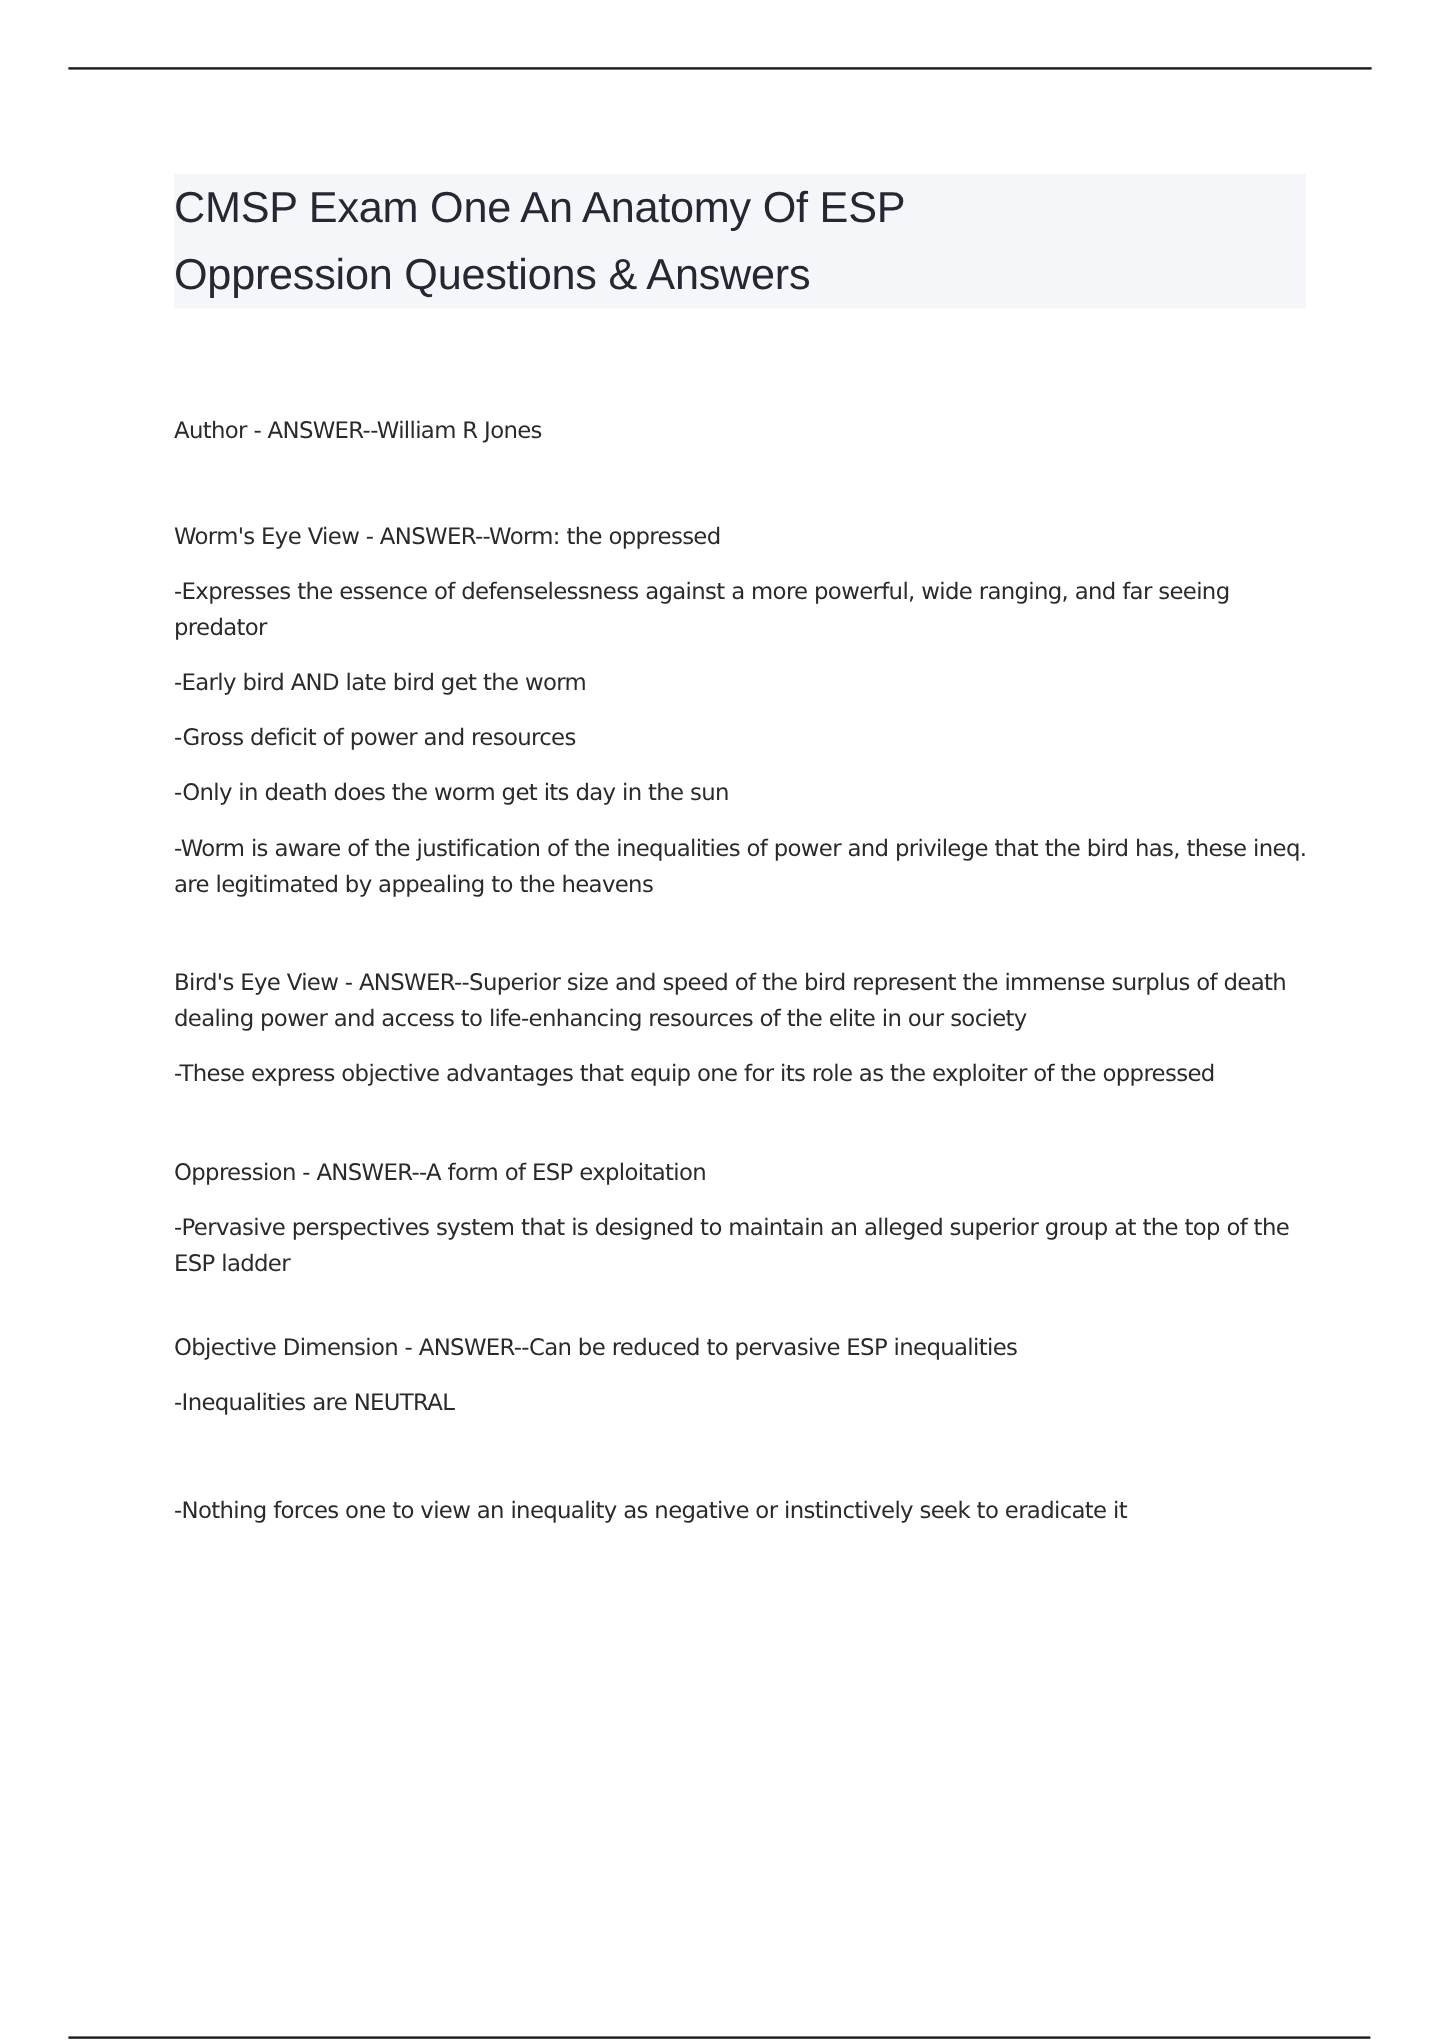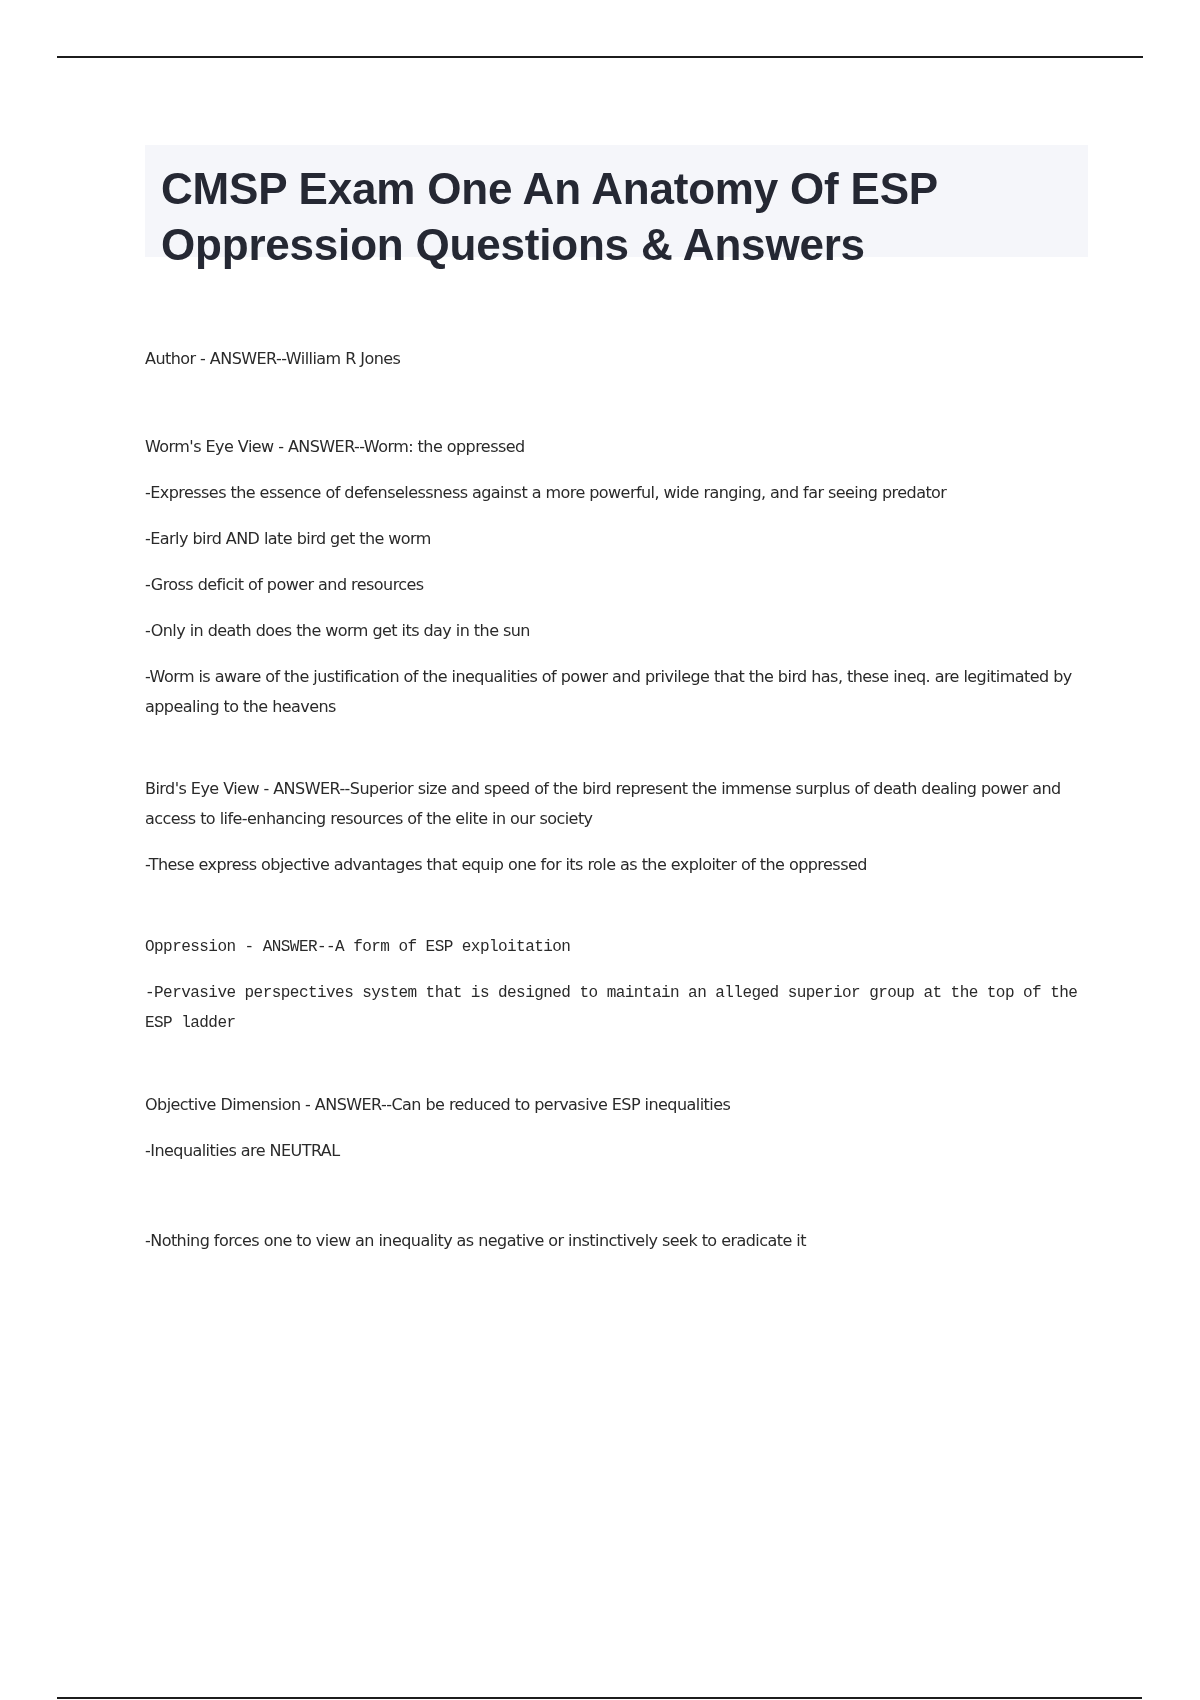--- a/index.html
+++ b/index.html
@@ -5,28 +5,28 @@
   html, body { margin: 0; padding: 0; background: #ffffff; }
   body { width: 1200px; height: 1700px; position: relative; overflow: hidden; }
   .rule { position: absolute; left: 57px; width: 1086px; height: 2px; background: #1c1c1c; }
   .rule.top { top: 56px; }
   .rule.bottom { top: 1697px; width: 1085px; }
   .title-box {
     position: absolute; left: 145px; top: 145px; width: 943px; height: 112px;
     background: #f5f6fa;
   }
   .title {
-    margin: 16px; padding: 0;
-    font-family: "Liberation Sans", sans-serif; font-weight: bold;
-    font-size: 44px; line-height: 56px; color: #252833;
+    margin: 0; padding: 0;
+    font-family: "Liberation Sans", sans-serif; font-weight: normal;
+    font-size: 36px; line-height: 56px; color: #252833;
     letter-spacing: -0.2px;
   }
   .content {
     position: absolute; left: 145px; top: 344px; width: 950px;
-    font-family: "DejaVu Sans", sans-serif; font-size: 16px;
+    font-family: "DejaVu Sans", sans-serif; font-size: 19px;
     color: #2a2a2a; letter-spacing: -0.55px;
   }
   .qa { margin: 0 0 60px 0; }
   .qa p { margin: 0 0 16px 0; line-height: 30px; }
   .qa p.first { margin-bottom: 16px; }
 </style>
 </head>
 <body>
 
 <div class="rule top"></div>
@@ -51,21 +51,21 @@
     <p>-Gross deficit of power and resources</p>
     <p>-Only in death does the worm get its day in the sun</p>
     <p>-Worm is aware of the justification of the inequalities of power and privilege that the bird has, these ineq. are legitimated by appealing to the heavens</p>
   </div>
 
   <div class="qa" style="margin-bottom:52px;">
     <p>Bird's Eye View - ANSWER--Superior size and speed of the bird represent the immense surplus of death dealing power and access to life-enhancing resources of the elite in our society</p>
     <p>-These express objective advantages that equip one for its role as the exploiter of the oppressed</p>
   </div>
 
-  <div class="qa" style="margin-bottom:52px;font-family:Liberation Mono, monospace;">
+  <div class="qa" style="margin-bottom:40px;">
     <p>Oppression - ANSWER--A form of ESP exploitation</p>
     <p>-Pervasive perspectives system that is designed to maintain an alleged superior group at the top of the ESP ladder</p>
   </div>
 
   <div class="qa" style="">
     <p>Objective Dimension - ANSWER--Can be reduced to pervasive ESP inequalities</p>
     <p>-Inequalities are NEUTRAL</p>
   </div>
 
   <div class="qa">

